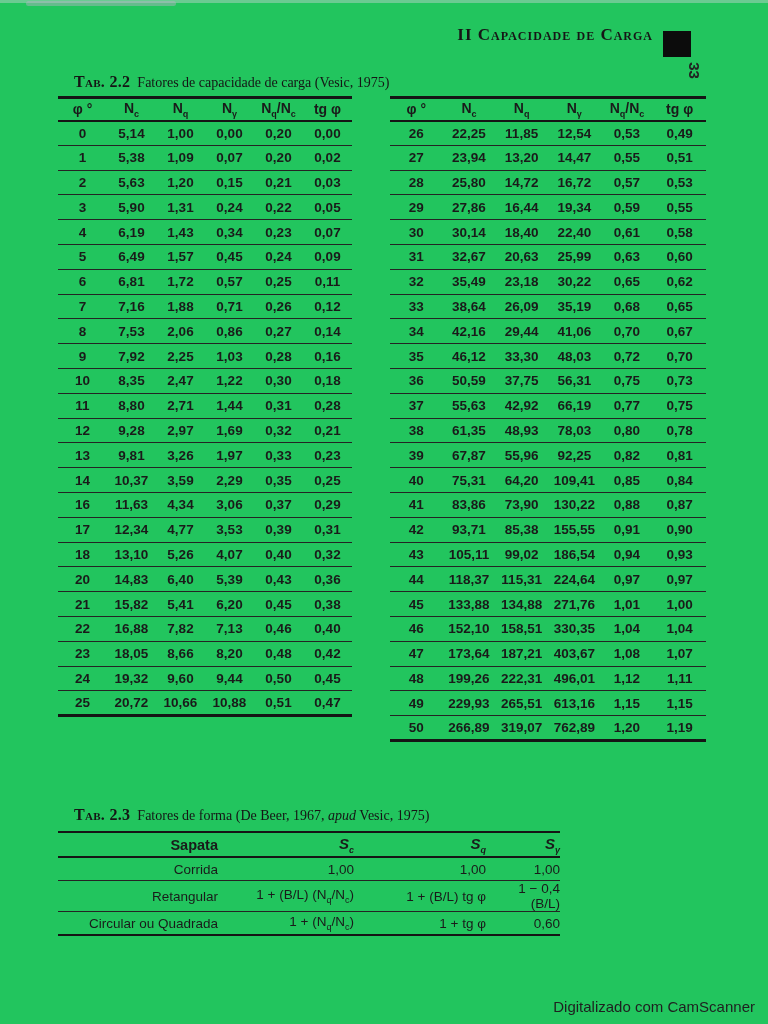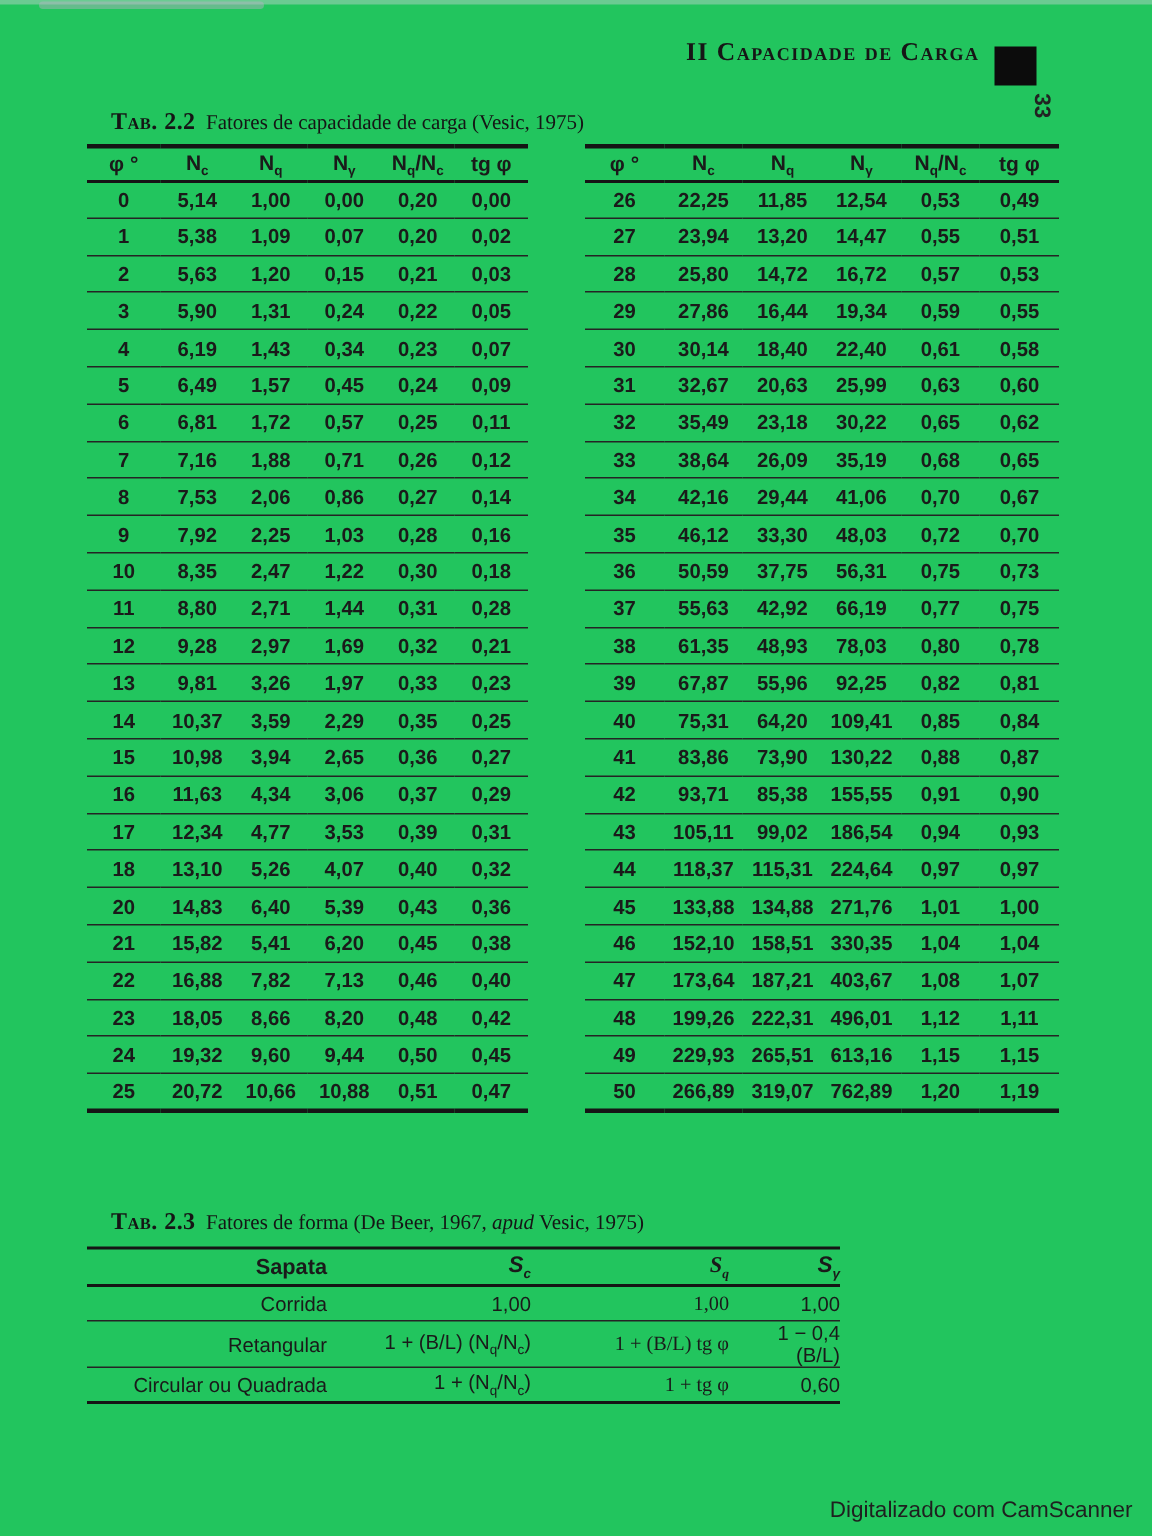--- a/index.html
+++ b/index.html
@@ -37,21 +37,21 @@
   .bc-table tbody tr { border-bottom:1.5px solid #242424; }
   .bc-table tbody tr:last-child { border-bottom:3px solid #151515; }
   .bc-table tbody td { height:24.8px; }
   sub { font-size:9px; }
 
   
   .shape-table { position:absolute; top:831px; left:58px; width:502px; }
   .shape-table th, .shape-table td { text-align:right; font-size:13.5px; color:#1a1a1a; }
   .shape-table th:nth-child(1), .shape-table td:nth-child(1) { width:160px; padding-left:25px; }
   .shape-table th:nth-child(2), .shape-table td:nth-child(2) { width:136px; }
-  .shape-table th:nth-child(3), .shape-table td:nth-child(3) { width:132px;font-family:Liberation Serif, serif; }
+  .shape-table th:nth-child(3), .shape-table td:nth-child(3) { width:132px; }
   .shape-table th:nth-child(4), .shape-table td:nth-child(4) { width:74px; }
   .shape-table thead tr { border-top:2.5px solid #151515; border-bottom:2px solid #151515; }
   .shape-table thead th { height:25px; font-weight:bold; font-size:14.5px; }
   .shape-table thead th:nth-child(n+2) { font-style:italic; font-size:15px; }
   .shape-table tbody tr { border-bottom:1.5px solid #242424; }
   .shape-table tbody tr:last-child { border-bottom:2.5px solid #151515; }
   .shape-table tbody td { height:23.5px; }
 
   
   .cam-watermark { position:absolute; right:13px; bottom:9px; font-size:15px; color:#1f1f1f;margin-left:25px; }
@@ -198,28 +198,20 @@
         </tr>
         <tr>
           <td>14</td>
           <td>10,37</td>
           <td>3,59</td>
           <td>2,29</td>
           <td>0,35</td>
           <td>0,25</td>
         </tr>
         <tr>
-          <td>15</td>
-          <td>10,98</td>
-          <td>3,94</td>
-          <td>2,65</td>
-          <td>0,36</td>
-          <td>0,27</td>
-        </tr>
-        <tr>
           <td>16</td>
           <td>11,63</td>
           <td>4,34</td>
           <td>3,06</td>
           <td>0,37</td>
           <td>0,29</td>
         </tr>
         <tr>
           <td>17</td>
           <td>12,34</td>

